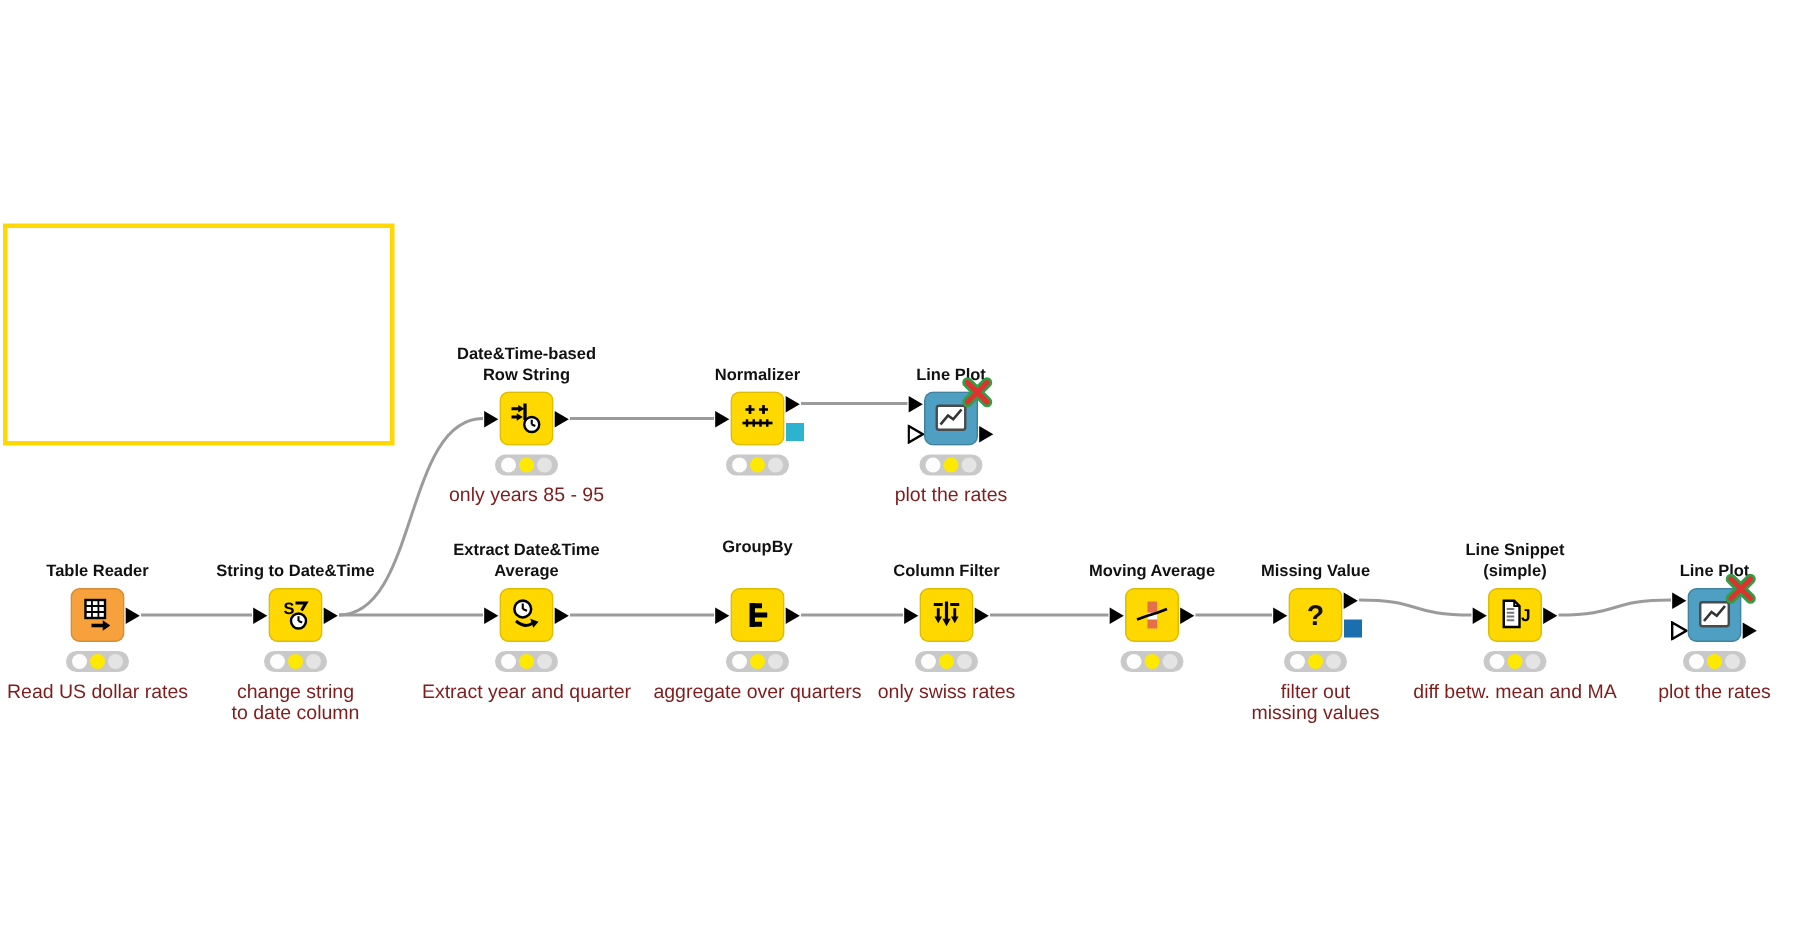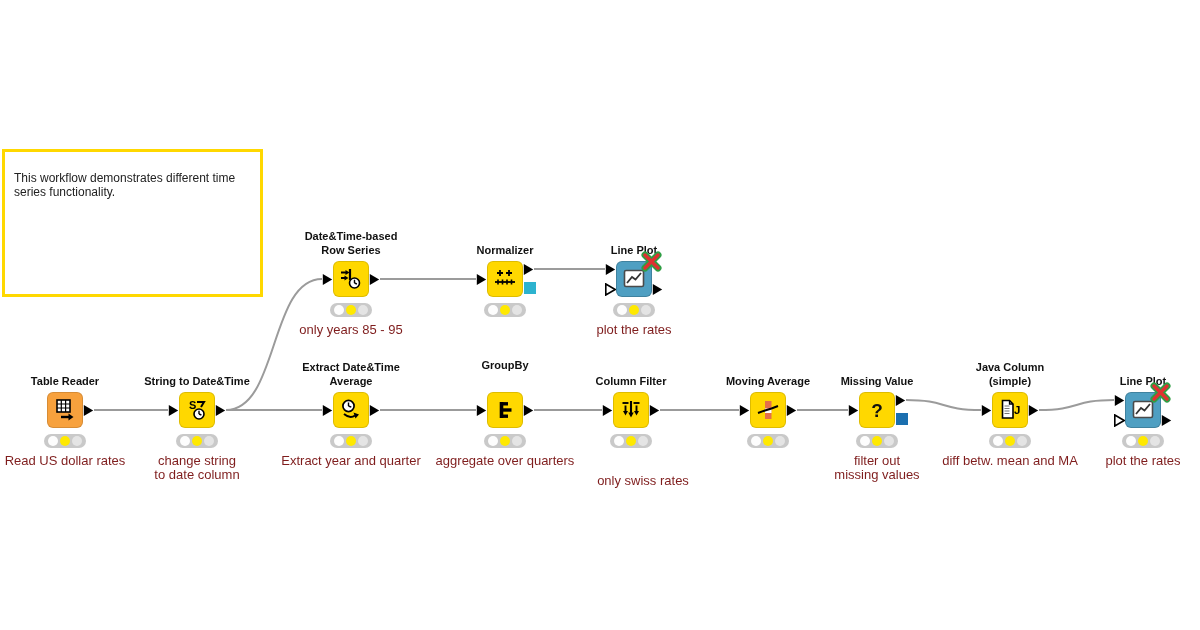--- a/index.html
+++ b/index.html
@@ -39,21 +39,20 @@
       <path d="M380,279 L476,279" stroke="#9B9B9B"></path>
       <path d="M534,269 L605,269" stroke="#9B9B9B"></path>
       <path d="M380,410 L476,410" stroke="#9B9B9B"></path>
       <path d="M534,410 L602,410" stroke="#9B9B9B"></path>
       <path d="M660,410 L739,410" stroke="#9B9B9B"></path>
       <path d="M797,410 L848,410" stroke="#9B9B9B"></path>
       <path d="M906,400 C947.25,400 939.75,410 981,410" stroke="#9B9B9B"></path>
       <path d="M1039,410 C1080.25,410 1072.75,400 1114,400" stroke="#9B9B9B"></path>
     </svg>
   <div class="annotation">
-    <div class="ann-body">This workflow demonstrates different time series functionality.</div>
   </div>
   <div id="nodes-layer">
       <div class="node orange" style="left: 47px; top: 392px; background: rgb(247, 161, 61);">
         <span class="icon"><svg width="26" height="26" viewBox="0 0 26 26">
             <rect x="5" y="3" width="13" height="12" fill="#fff" stroke="#000" stroke-width="1.6"></rect>
             <path d="M5 7h13M5 11h13M9.3 3v12M13.6 3v12" stroke="#000" stroke-width="1.2" fill="none"></path>
             <path d="M9 20h8" stroke="#000" stroke-width="2.4"></path>
             <path d="M16.5 16.5l5 3.5-5 3.5z" fill="#000"></path>
           </svg></span>
       </div>
@@ -103,21 +102,21 @@
             <path d="M3 6.5h5" stroke="#000" stroke-width="2"></path>
             <path d="M7.5 4l4 2.5-4 2.5z" fill="#000"></path>
             <path d="M3 12h4" stroke="#000" stroke-width="2"></path>
             <path d="M6.5 9.5l4 2.5-4 2.5z" fill="#000"></path>
             <circle cx="16.5" cy="17" r="5" fill="#fff" stroke="#000" stroke-width="1.6"></circle>
             <path d="M16.5 17v-3.2M16.5 17l2.4 1" stroke="#000" stroke-width="1.4" fill="none"></path>
           </svg></span>
       </div>
       <div class="node-title" style="left: 266px; top: 229px;">
         <div>Date&amp;Time-based</div>
-        <div>Row Series</div>
+        <div>Row String</div>
       </div>
       <div class="traffic" style="left: 330px; top: 303px; background: rgb(201, 201, 201);">
         <span class="dot" style="background: rgb(253, 253, 253);"></span>
         <span class="dot" style="background: rgb(255, 233, 0);"></span>
         <span class="dot" style="background: rgb(228, 228, 228);"></span>
       </div>
       <div class="node-caption" style="left: 256px; top: 323px;">
         <div>only years 85 - 95</div>
       </div>
       <span class="port" style="top: 272.5px; left: 322px;"><svg width="11" height="13" viewBox="0 0 11 13">
@@ -243,21 +242,21 @@
           </svg></span>
       </div>
       <div class="node-title" style="left: 546px; top: 374px;">
         <div>Column Filter</div>
       </div>
       <div class="traffic" style="left: 610px; top: 434px; background: rgb(201, 201, 201);">
         <span class="dot" style="background: rgb(253, 253, 253);"></span>
         <span class="dot" style="background: rgb(255, 233, 0);"></span>
         <span class="dot" style="background: rgb(228, 228, 228);"></span>
       </div>
-      <div class="node-caption" style="left: 536px; top: 474px; padding-left: 12px;">
+      <div class="node-caption" style="left: 536px; top: 454px;">
         <div>only swiss rates</div>
       </div>
       <span class="port" style="top: 403.5px; left: 602px;"><svg width="11" height="13" viewBox="0 0 11 13">
           <polygon points="0.8,1 10.2,6.5 0.8,12" fill="#000"></polygon>
         </svg></span>
       <span class="port" style="top: 403.5px; left: 649px;"><svg width="11" height="13" viewBox="0 0 11 13">
           <polygon points="0.8,1 10.2,6.5 0.8,12" fill="#000"></polygon>
         </svg></span>
       <div class="node yellow" style="left: 750px; top: 392px; background: rgb(255, 216, 0);">
         <span class="icon"><svg width="26" height="26" viewBox="0 0 26 26">
@@ -306,21 +305,21 @@
       <span class="sqport" style="left: 896px; top: 413px; background: rgb(27, 111, 175);"></span>
       <div class="node yellow" style="left: 992px; top: 392px; background: rgb(255, 216, 0);">
         <span class="icon"><svg width="26" height="26" viewBox="0 0 26 26">
             <path d="M5.5 3.5h7l3.5 3.5v14h-10.5z" fill="#fff" stroke="#000" stroke-width="1.6"></path>
             <path d="M12.5 3.5v3.5h3.5" fill="none" stroke="#000" stroke-width="1.3"></path>
             <path d="M7.5 9h5M7.5 11.5h5M7.5 14h5M7.5 16.5h5" stroke="#777" stroke-width="1.2"></path>
             <text x="17" y="17" font-family="Liberation Sans,sans-serif" font-size="11.5" font-weight="bold" fill="#000">J</text>
           </svg></span>
       </div>
       <div class="node-title" style="left: 925px; top: 360px;">
-        <div>Java Column</div>
+        <div>Line Snippet</div>
         <div>(simple)</div>
       </div>
       <div class="traffic" style="left: 989px; top: 434px; background: rgb(201, 201, 201);">
         <span class="dot" style="background: rgb(253, 253, 253);"></span>
         <span class="dot" style="background: rgb(255, 233, 0);"></span>
         <span class="dot" style="background: rgb(228, 228, 228);"></span>
       </div>
       <div class="node-caption" style="left: 915px; top: 454px;">
         <div>diff betw. mean and MA</div>
       </div>

